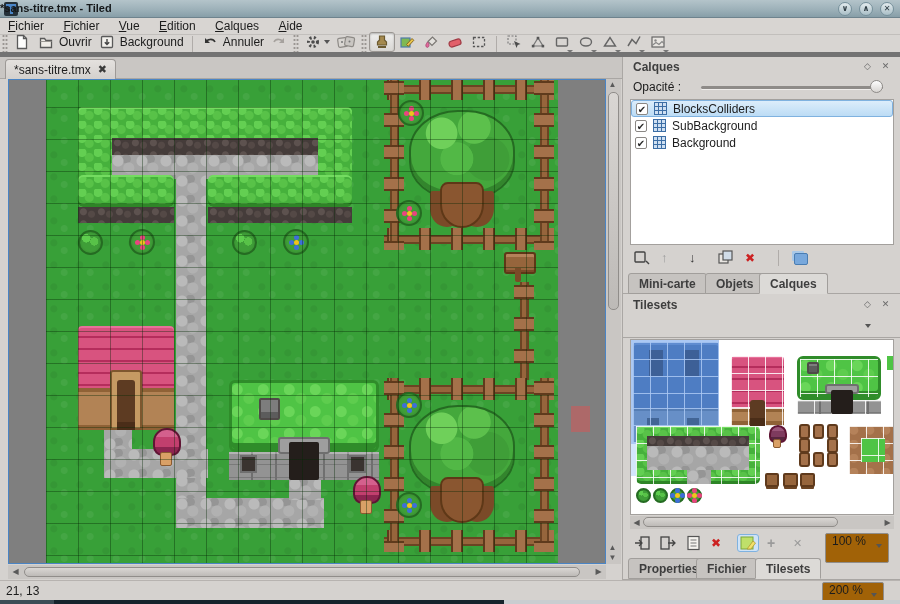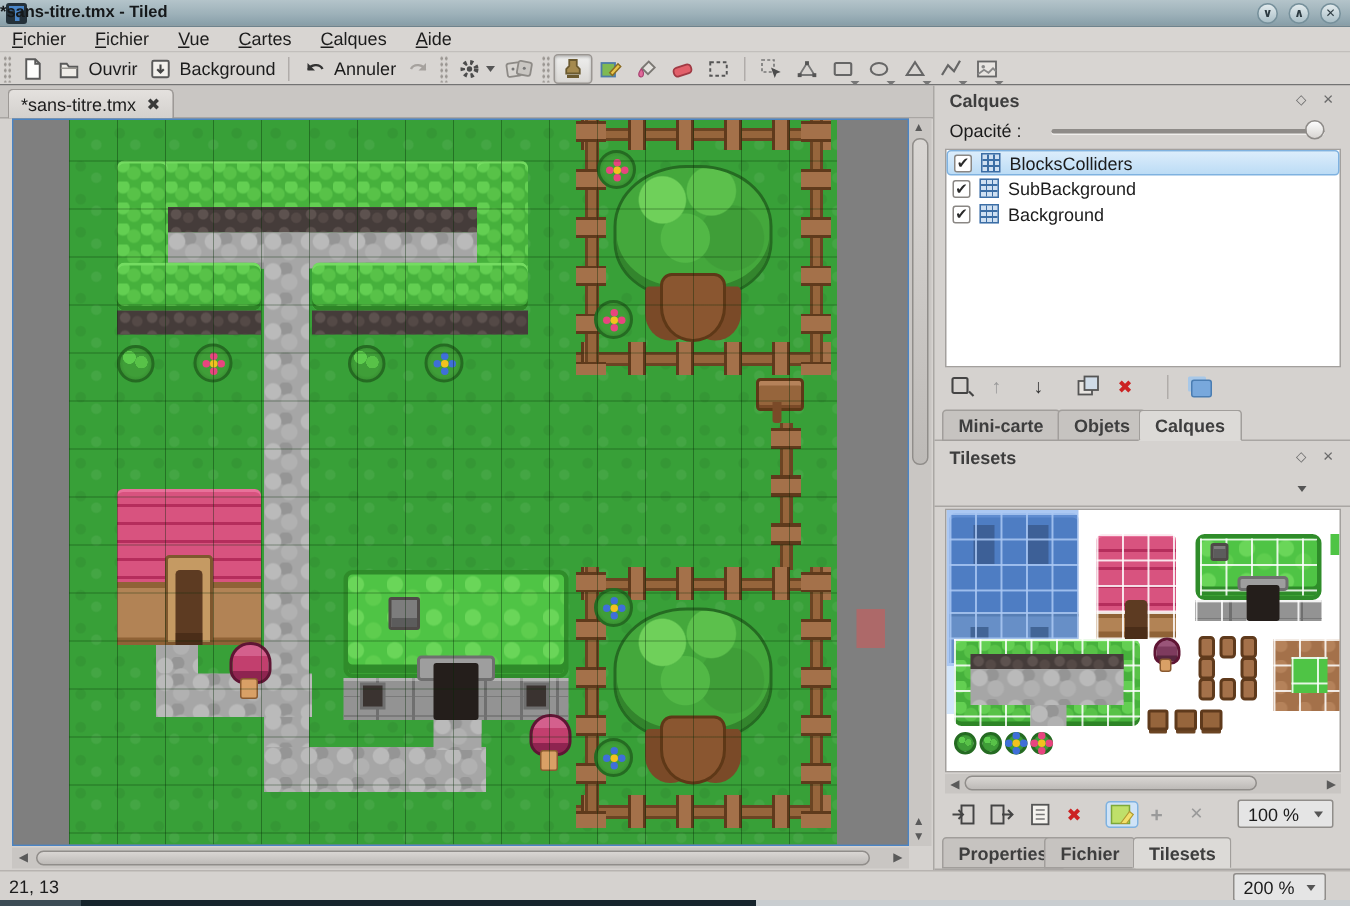--- a/index.html
+++ b/index.html
@@ -17,22 +17,22 @@
   .app-icon::after  { content:""; position:absolute; left:5.5px; top:2px; width:3px; height:10px; background:#4a86c8; }
   .win-title { left:0; top:2px; width:900px; text-align:left; font-weight:bold; font-size:11px; color:#15181a; }
   .win-btn { top:2px; width:14px; height:14px; border-radius:50%;
     background:linear-gradient(180deg,#e3ebee,#aabfc7); border:1px solid #76909b;
     font-size:8px; line-height:12px; text-align:center; color:#2d3b42; font-weight:bold; }
 
   
   .menubar { left:0; top:18px; width:900px; height:17px; background:#d8d5d2; border-bottom:1px solid #c2bfbc; }
   .menu-item { display:inline-block; padding:1px 8px; height:17px; line-height:15px; }
   .menu-item::first-letter { text-decoration:underline; }
-  .toolbar { left:0; top:35px; width:900px; height:22px; background:#d8d5d2; border-bottom:1px solid #737373;
-    display:flex; align-items:center; }
+  .toolbar { left:0; top:35px; width:900px; height:22px; background:#d8d5d2; border-bottom:5px solid #737373;
+    display:flex; align-items:flex-end; }
   .tb-handle { width:6px; height:18px; margin:0 2px;
     background-image:radial-gradient(circle,#9a9692 1px,transparent 1.2px); background-size:3px 4px; }
   .tool { display:flex; align-items:center; height:20px; padding:1px 3px; border-radius:3px; position:relative; }
   .tool.selected { background:linear-gradient(180deg,#efefee,#d9d7d4); border:1px solid #9a9692; box-shadow:inset 0 1px 2px rgba(0,0,0,.25); }
   .tool-label { margin-left:4px; }
   .tb-sep { width:1px; height:16px; background:#b0aca9; margin:0 5px; }
   .chev { width:0; height:0; border-left:3.5px solid transparent; border-right:3.5px solid transparent;
     border-top:4px solid #555; display:inline-block; margin-left:2px; }
   .has-chev::after { content:""; position:absolute; right:1px; bottom:-1px; width:0; height:0;
     border-left:3px solid transparent; border-right:3px solid transparent; border-top:3.5px solid #777; }
@@ -192,22 +192,22 @@
   .tsb-wall { background-color:#7e93ab; box-shadow:inset 0 3px 0 #5d7288;
     background-image:linear-gradient(#37414e,#37414e),linear-gradient(#37414e,#37414e);
     background-size:12px 18px; background-position:14px 10px,54px 10px; background-repeat:no-repeat; }
   .ts-sel1 { background:rgba(80,140,230,.48); }
   .ts-sel2 { background:rgba(150,195,245,.42); }
   .post { background:#a4714a; border:2px solid #5f3a1c; border-radius:3px; }
   .table-brown { background:#96653c; border:2px solid #5f3a1c; border-radius:2px; box-shadow:0 3px 0 -1px #6b4423; }
 
   .ts-toolbar { position:absolute; left:4px; top:474px; width:270px; height:23px; display:flex; align-items:center; gap:8px; padding:0 6px; }
   .sel-btn { background:#cfe3f7; border:1px solid #7fb2e0; border-radius:3px; padding:1px 2px; }
-  .combo { background:#e5e5e5; border:1px solid #908d8a; border-radius:2px; height:19px; padding:3px 6px;
-    display:flex; align-items:center; justify-content:space-between; }
+  .combo { background:#a16207; border:1px solid #908d8a; border-radius:2px; height:19px; padding:14px 6px;
+    display:flex; align-items:flex-end; justify-content:space-between; }
 
   .bottom-tabs { position:absolute; left:0; top:500px; width:278px; height:23px; border-bottom:1px solid #a9a6a3; }
 
   
   .statusbar { left:0; top:580px; width:900px; height:20px; background:#d5d2cf; border-top:1px solid #b7b3b0;
     display:flex; align-items:center; padding:0 6px; gap:14px; }
   .desktop-strip { left:0; top:600px; width:900px; height:4px;
     background:linear-gradient(90deg,#3c4c55 0 6%,#16242c 6% 56%,#c9cdd0 56% 100%); }
 
   svg { display:block; }
@@ -220,21 +220,21 @@
   <div class="abs win-title">*sans-titre.tmx - Tiled</div>
   <div class="abs win-btn" style="right:48px">∨</div>
   <div class="abs win-btn" style="right:27px">∧</div>
   <div class="abs win-btn" style="right:6px">✕</div>
 </div>
 
 <div class="abs menubar">
   <span class="menu-item">Fichier</span>
   <span class="menu-item">Fichier</span>
   <span class="menu-item">Vue</span>
-  <span class="menu-item">Cartes</span>
+  <span class="menu-item">Edition</span>
   <span class="menu-item">Calques</span>
   <span class="menu-item">Aide</span>
 </div>
 
 <div class="abs toolbar">
   <span class="tb-handle"></span>
   <span class="tool">
     <svg width="18" height="18" viewBox="0 0 18 18">
         <path d="M4.5 2.5h6l3 3v10h-9z" fill="#fdfdfc" stroke="#5a5a5a" stroke-width="1.3"></path>
         <path d="M10.5 2.5v3h3" fill="none" stroke="#5a5a5a" stroke-width="1.3"></path>

